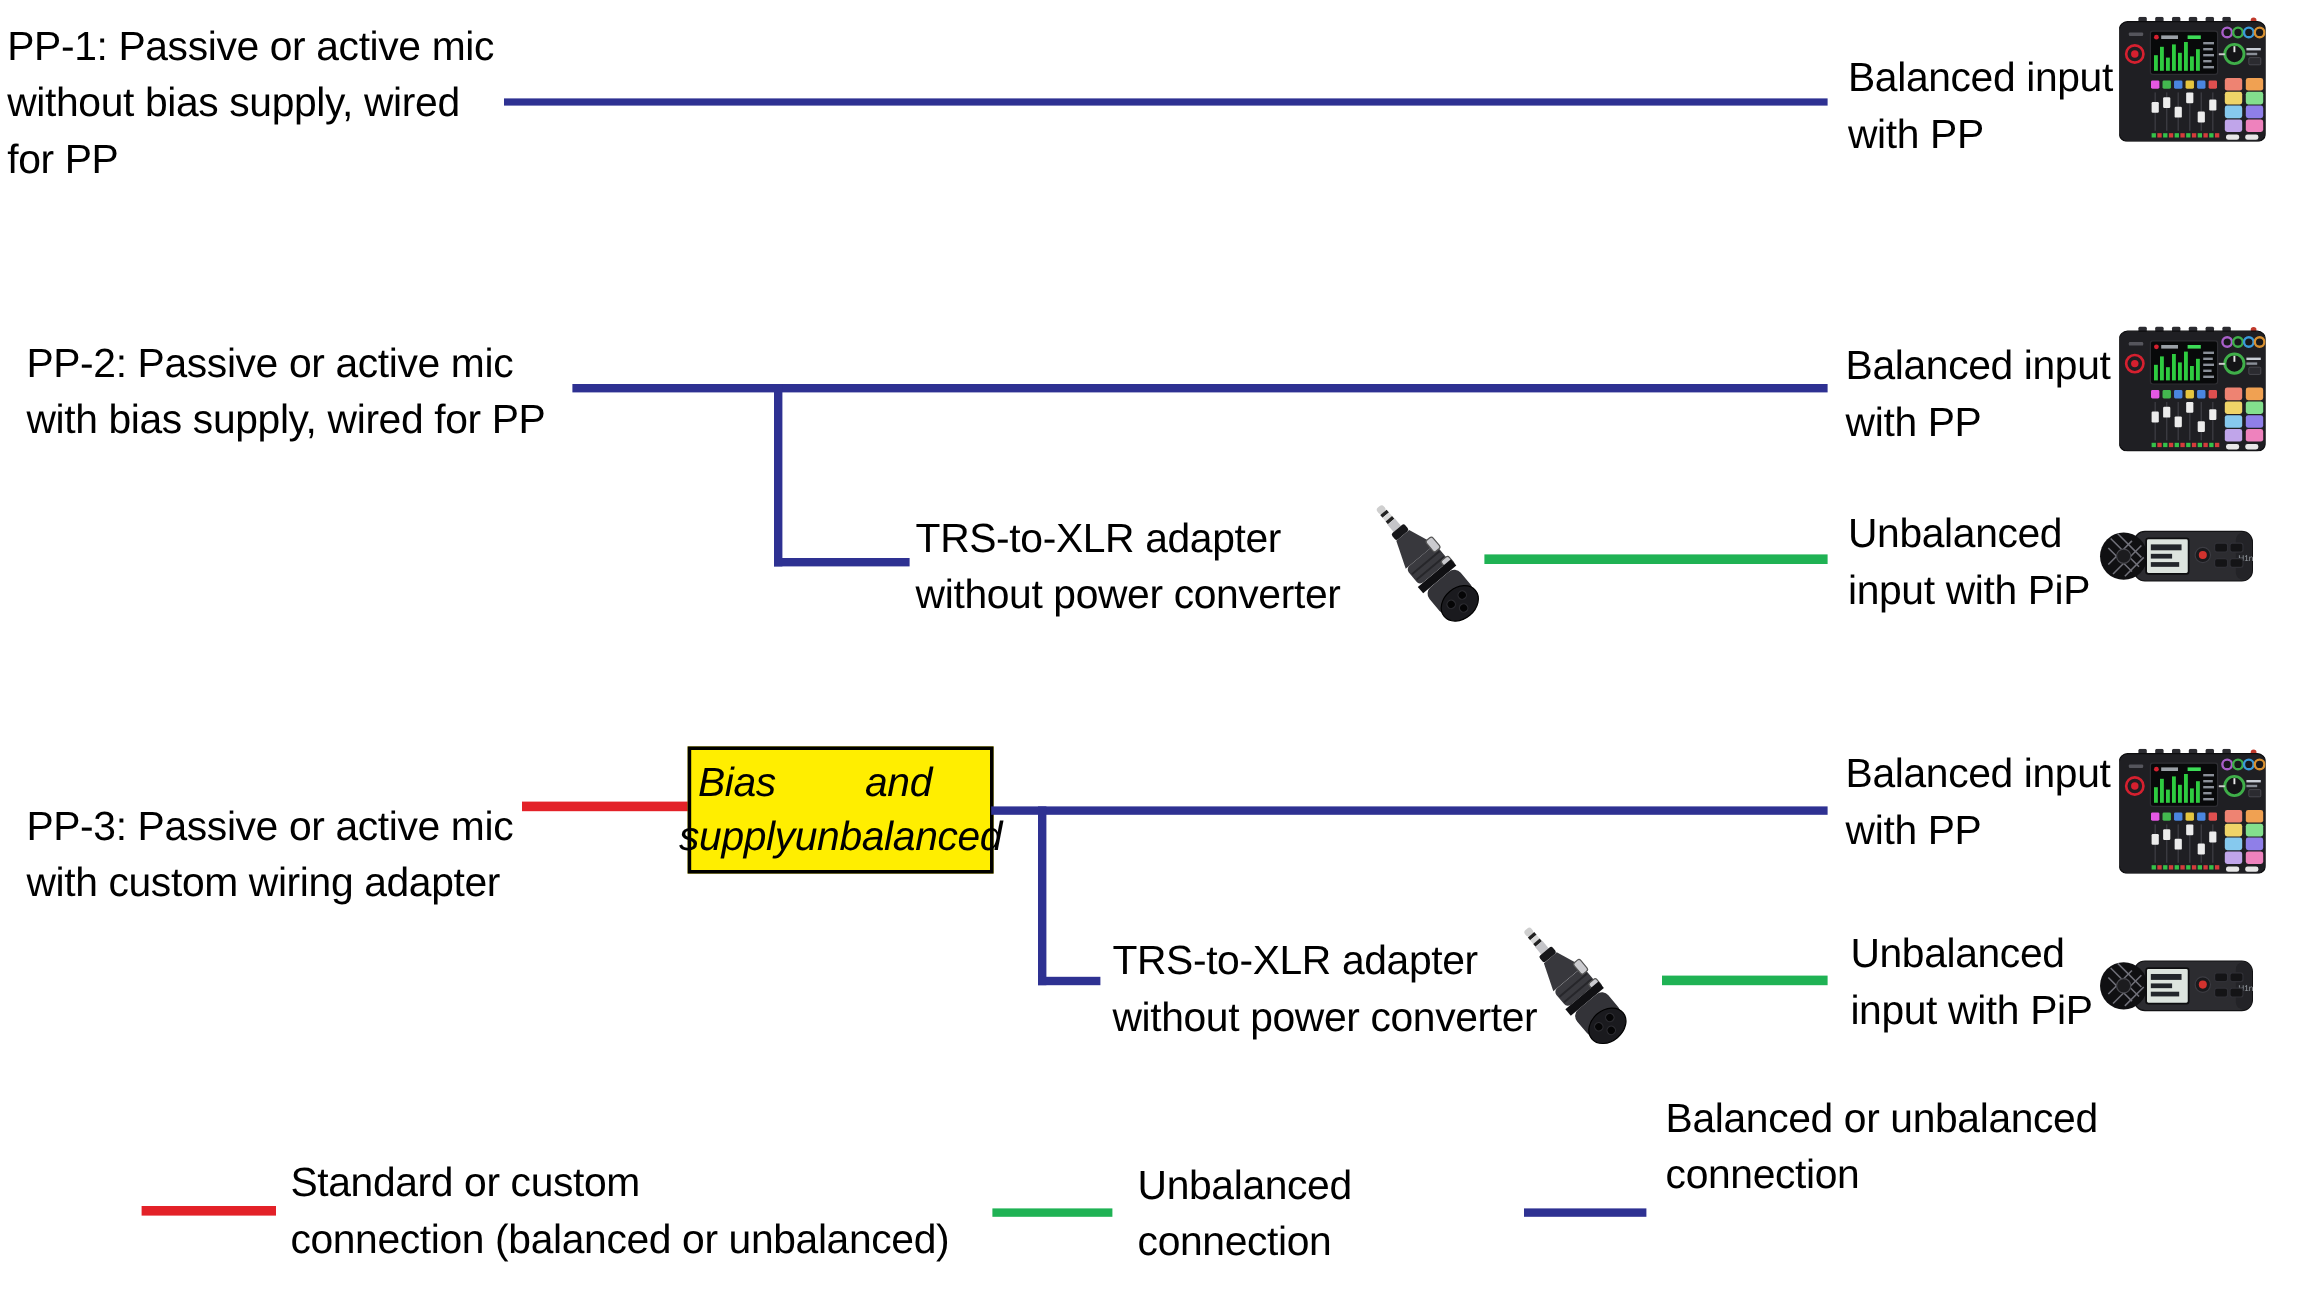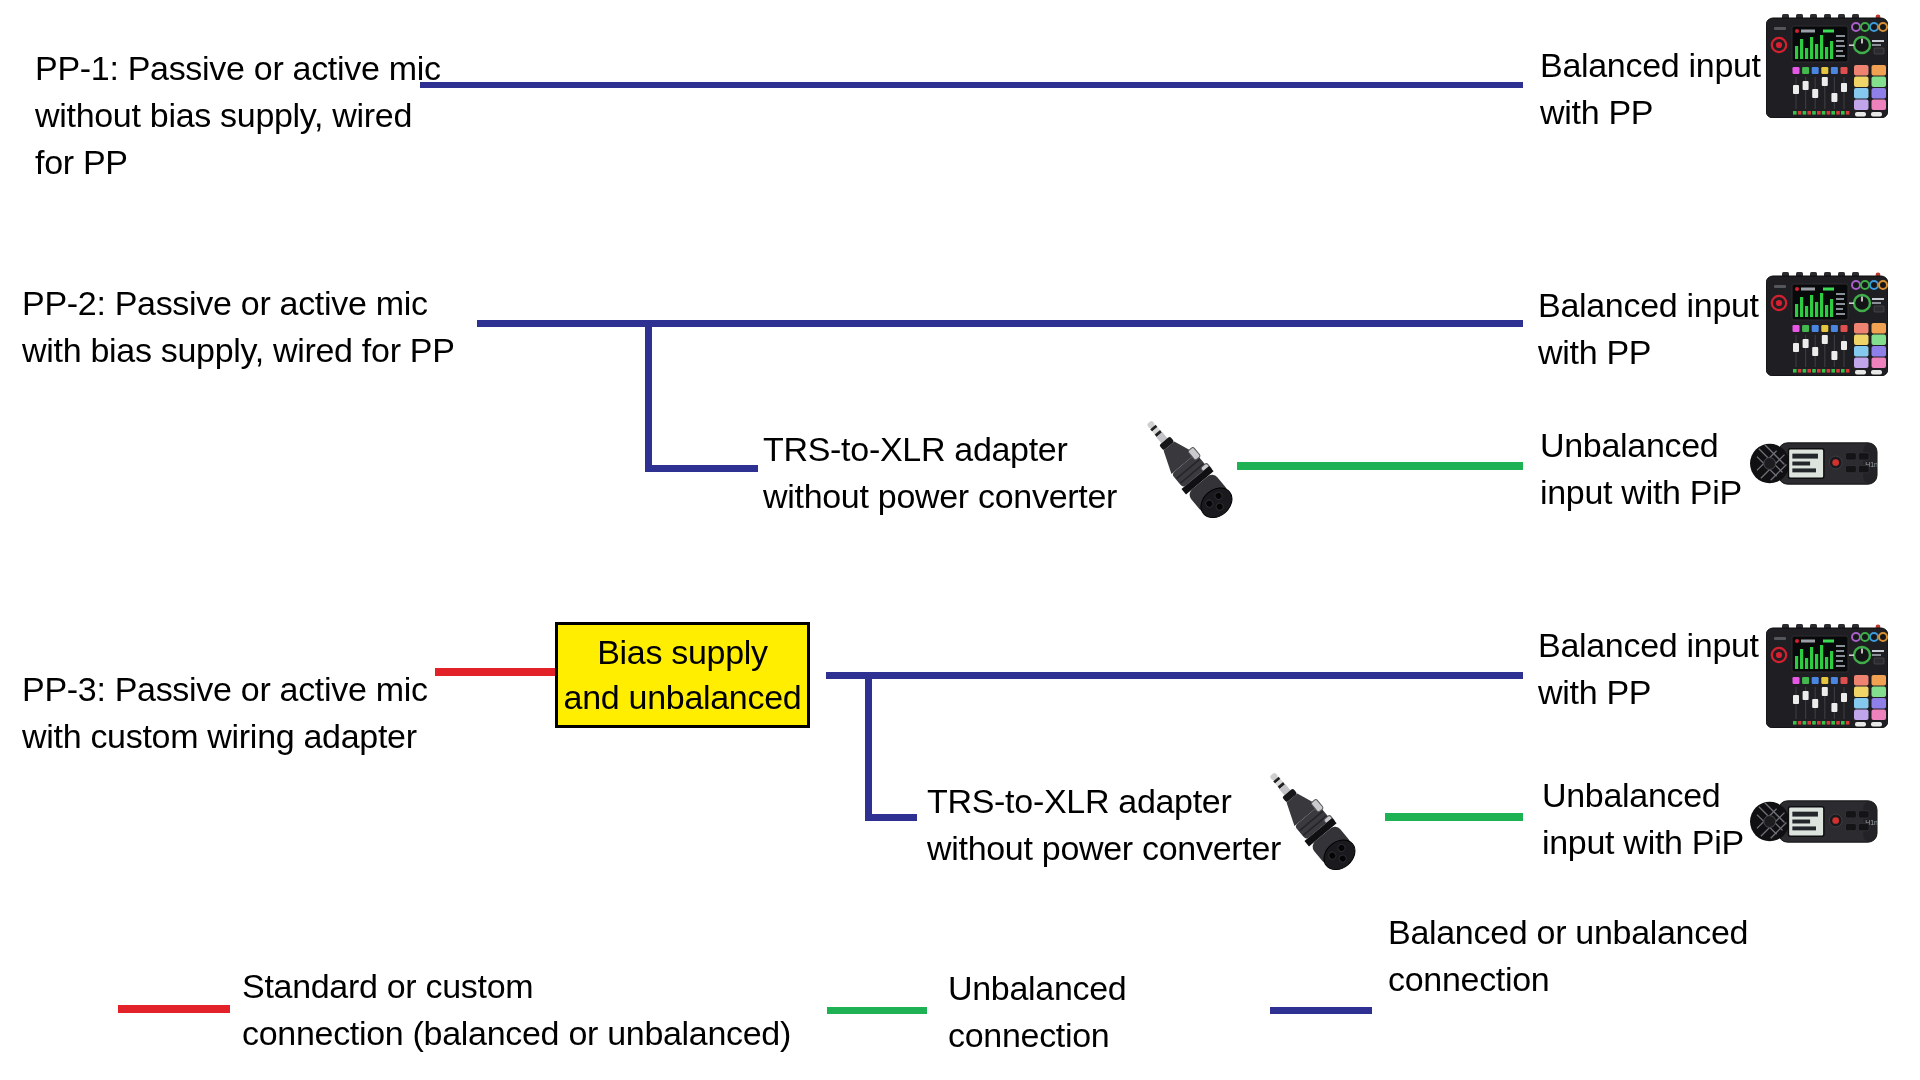--- a/index.html
+++ b/index.html
@@ -3,23 +3,23 @@
 <meta charset="utf-8">
 <style>
   html,body{margin:0;padding:0;background:#fff;}
   .canvas{position:relative;width:1920px;height:1080px;background:#fff;overflow:hidden;
           font-family:"Liberation Sans","DejaVu Sans",sans-serif;color:#000;}
   .txt{position:absolute;font-size:34px;line-height:47px;letter-spacing:-0.3px;color:#000;white-space:nowrap;}
   .line{position:absolute;}
   .blue{background:var(--balanced-connection,#2e3192);}
   .green{background:var(--unbalanced-connection,#1fb254);}
   .red{background:var(--custom-connection,#e32128);}
-  .biasbox{position:absolute;left:555px;top:622px;width:255px;height:106px;box-sizing:border-box;
+  .biasbox{position:absolute;left:573px;top:622px;width:255px;height:106px;box-sizing:border-box;
            background:var(--bias-box-fill,#ffee00);border:3px solid var(--bias-box-border,#000);
-           display:flex;flex-direction:column;align-items:center;justify-content:center;}
+           display:flex;align-items:center;justify-content:center;font-style:italic;}
   .biasbox .bl{font-size:34px;line-height:45px;letter-spacing:-0.3px;text-align:center;}
   .dev{position:absolute;}
 </style>
 </head>
 <body>
 
 <div class="canvas">
 
   <svg width="0" height="0" style="position:absolute" aria-hidden="true">
     <defs>
@@ -160,21 +160,21 @@
           <rect x="39" y="59" width="34" height="27" rx="7" fill="#333338"></rect>
           <ellipse cx="56" cy="85" rx="17" ry="13" fill="#1a1a1e" stroke="#000"></ellipse>
           <circle cx="50" cy="81" r="3.5" fill="#050506" stroke="#2c2c31"></circle>
           <circle cx="62" cy="81" r="3.5" fill="#050506" stroke="#2c2c31"></circle>
           <circle cx="56" cy="90" r="3.5" fill="#050506" stroke="#2c2c31"></circle>
         </g>
       </symbol>
     </defs>
   </svg>
 
-  <div class="txt" style="left:35px;top:16px;margin-top:29px;">
+  <div class="txt" style="left:6px;top:16px;">
     <div>PP-1: Passive or active mic</div>
     <div>without bias supply, wired</div>
     <div>for PP</div>
   </div>
   <div class="line blue" style="left:420px;top:82px;width:1103px;height:6px;"></div>
   <div class="txt" style="left:1540px;top:42px;">
     <div>Balanced input</div>
     <div>with PP</div>
   </div>
   <svg class="dev" style="left:1766px;top:14px;" width="122" height="104">

